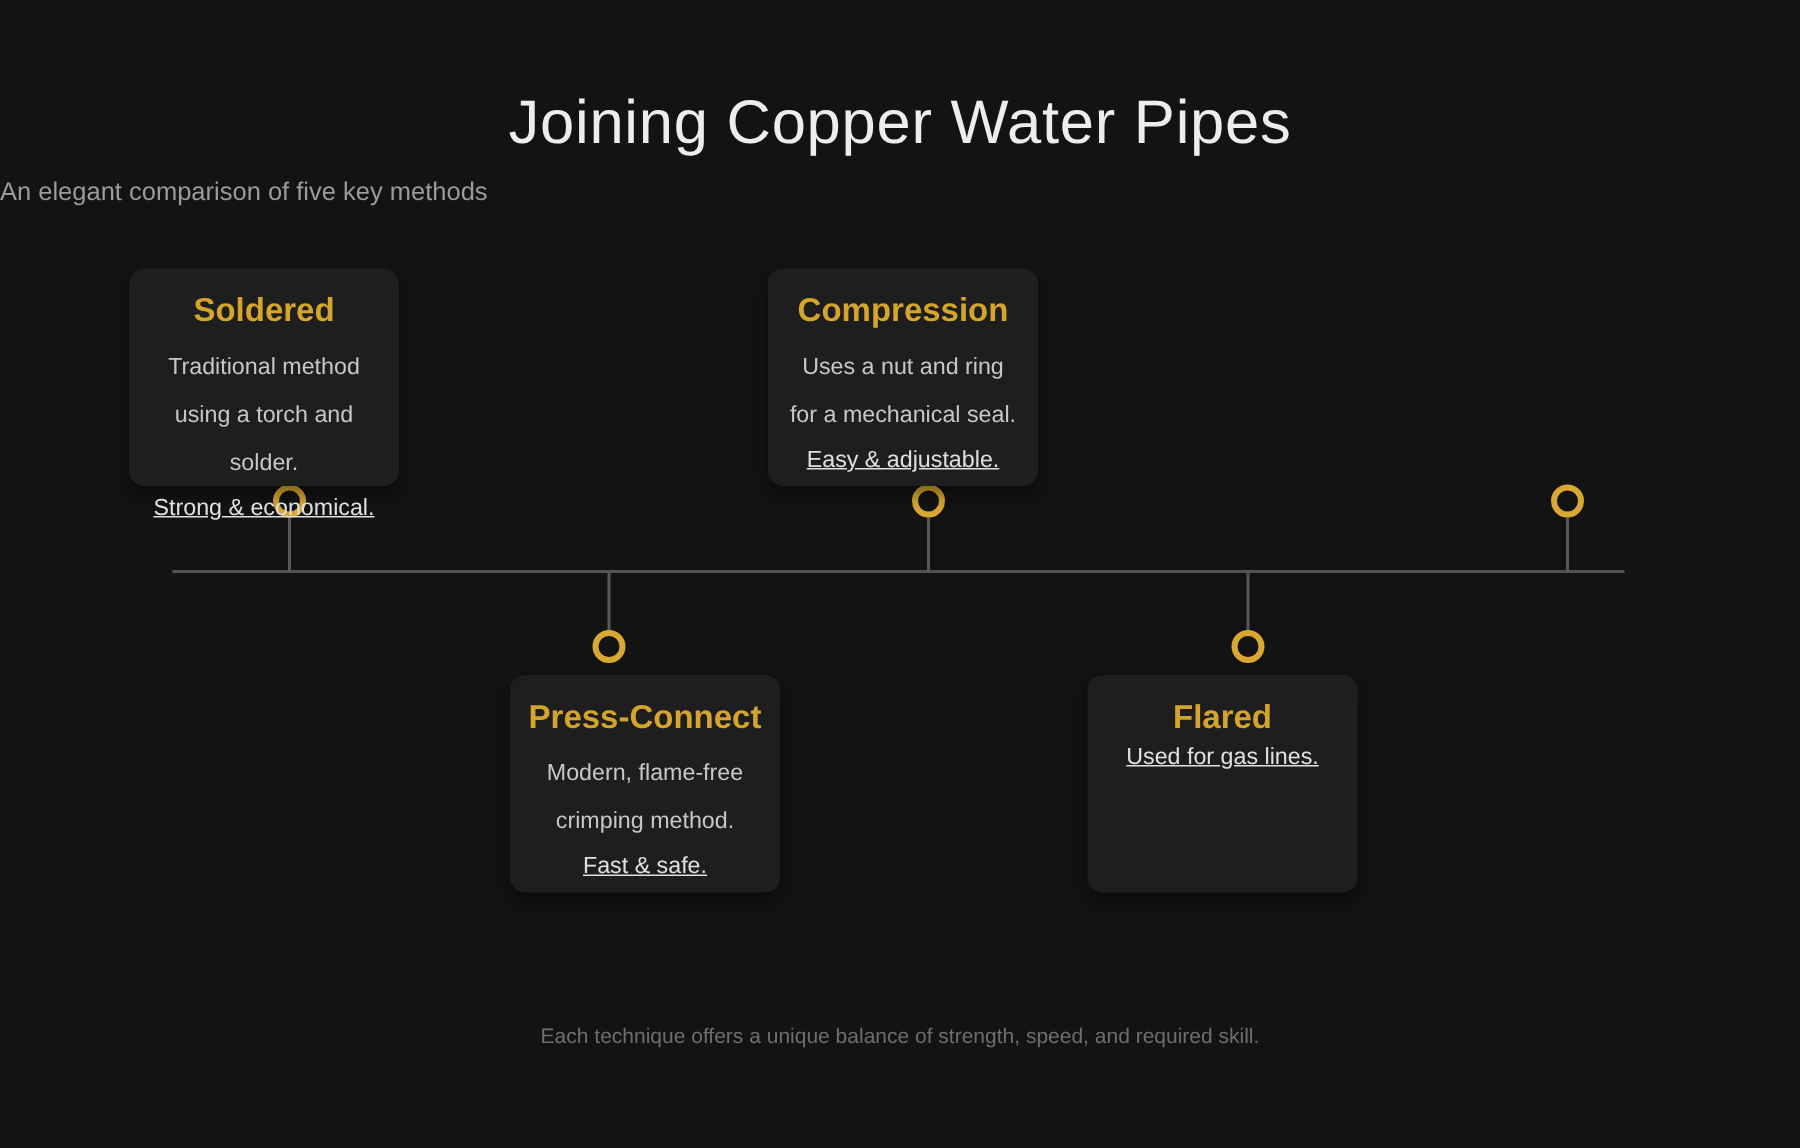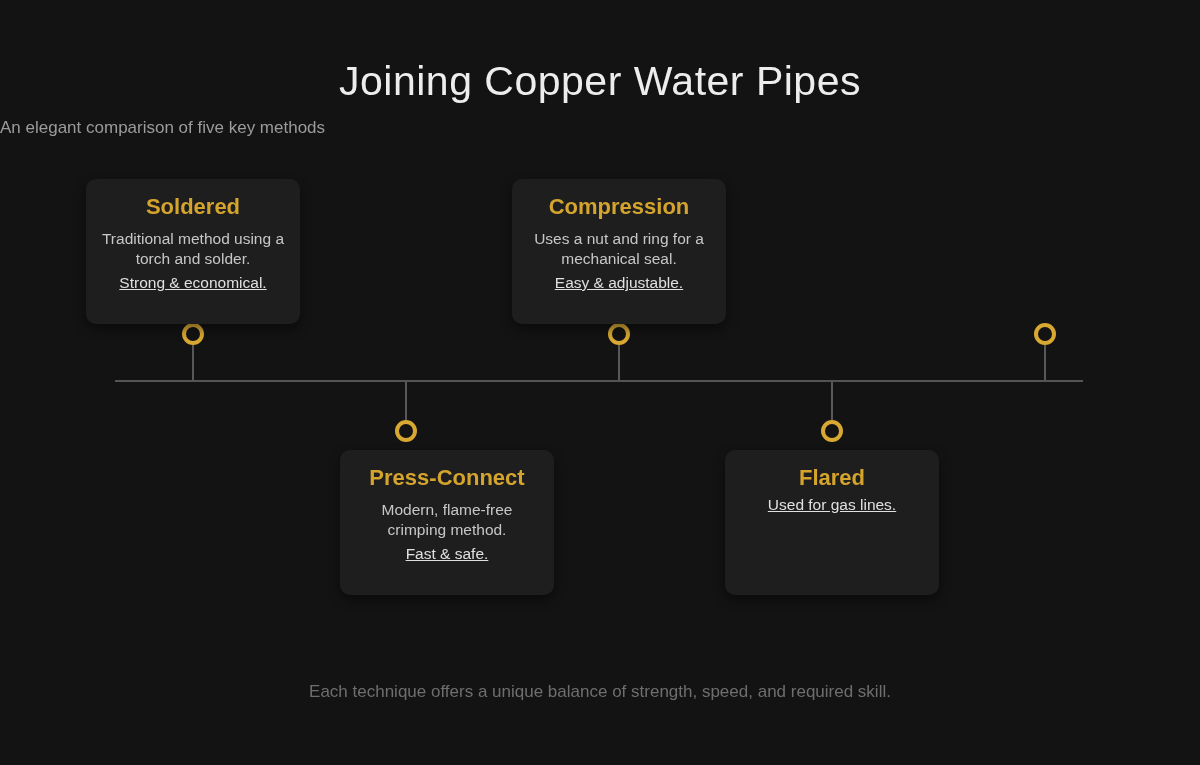--- a/index.html
+++ b/index.html
@@ -35,50 +35,50 @@
   .connector.top { top: 345px; height: 36px; }
   .connector.bottom { top: 382px; height: 38px; }
 
   .node-ring {
     position: absolute; width: 22px; height: 22px;
     border: 4px solid #d9a832; border-radius: 50%;
     background: #131313;
   }
 
   .method-card {
-    position: absolute; width: 214px; height: 145px;
+    position: absolute; width: 180px; height: 145px;
     background: #1e1e1e;
     border-radius: 10px;
     box-shadow: 0 5px 12px rgba(0,0,0,0.45);
     text-align: center;
     padding: 15px 12px 0 12px;
   }
   .method-title {
     font-size: 22px; font-weight: 700;
     color: #d4a42d;
     line-height: 26px;
   }
   .method-desc {
     margin-top: 9px;
     font-size: 15.5px; font-weight: 300;
     color: #c7c7c7;
-    line-height: 20px;
+    line-height: 32px;
   }
   .method-tagline {
     margin-top: 3px;
     font-size: 15.5px; font-weight: 300;
     color: #e0e0e0;
     line-height: 22px;
     text-decoration: underline;
   }
 
   .page-footer {
     position: absolute; left: 0; top: 682px; width: 1200px;
     text-align: center;
-    font-size: 17px; font-weight: 300;
+    font-size: 14px; font-weight: 300;
     color: #6e6e6e;
   }
 </style>
 </head>
 <body>
 
 <div class="stage">
 
   <h1 class="page-title">Joining Copper Water Pipes</h1>
   <div class="page-subtitle">An elegant comparison of five key methods</div>

